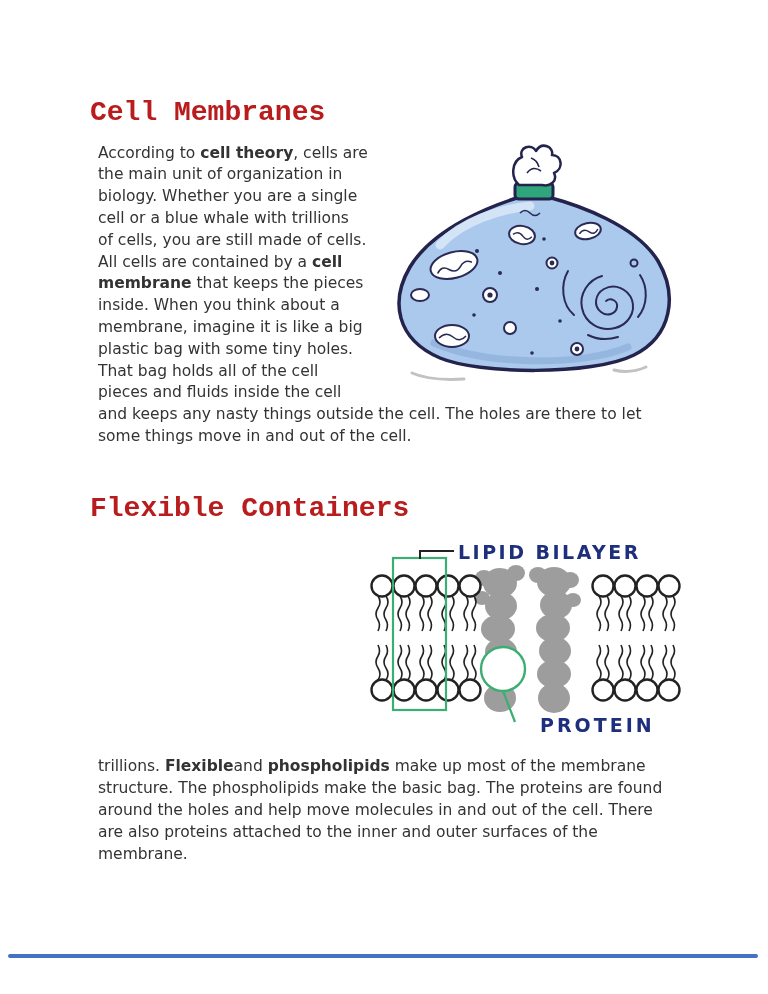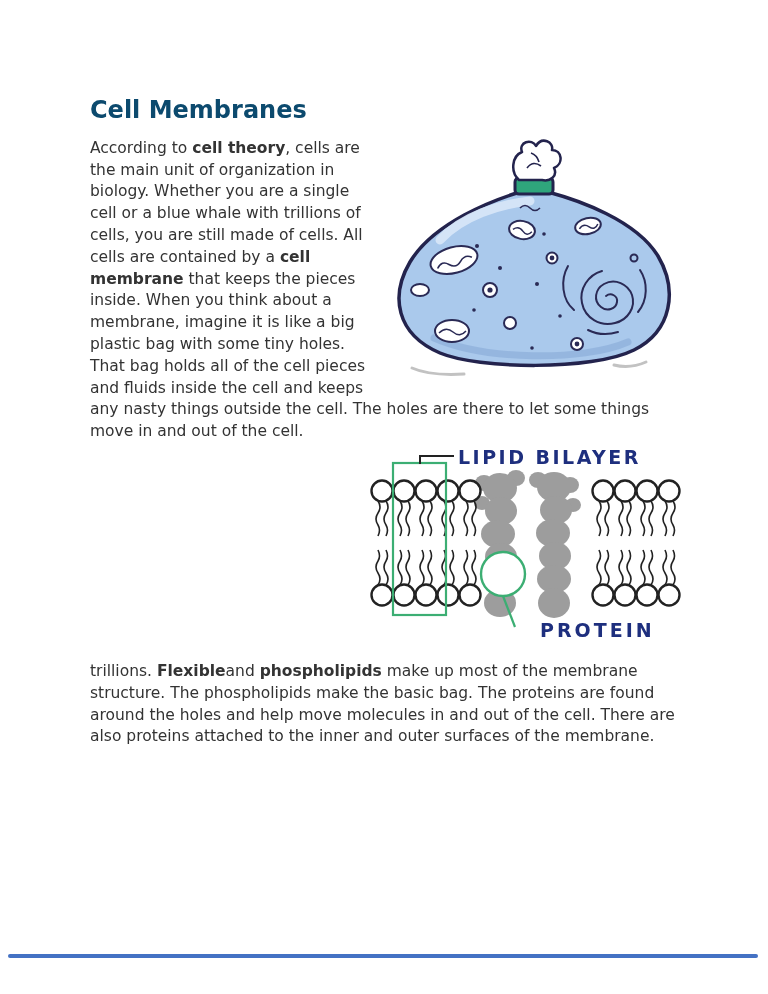--- a/index.html
+++ b/index.html
@@ -9,31 +9,32 @@
     height: 994px;
     margin: 0 auto;
     background: #ffffff;
     font-family: "DejaVu Sans", "Liberation Sans", sans-serif;
     color: #333333;
     overflow: hidden;
     box-sizing: border-box;
     padding: 96px 86px 0 90px;
   }
   h1.sec-heading {
-    font-size: 24px;
+    font-size: 28px;
     line-height: 1.2;
     font-weight: bold;
-    color: #0c4a6e;
+    color: #b91c1c;
     margin: 0 0 13px 0;
+    font-family: Liberation Mono, monospace;
   }
   h1.sec-heading.second { margin-top: 44px; }
   p.body-para {
     font-size: 15.5px;
     line-height: 21.8px;
-    margin: 0;
+    margin: 8px;
   }
   p.body-para.cleared { clear: both; margin-top: 8px; }
   .float-fig {
     float: right;
     margin: 0 0 8px 14px;
     line-height: 0;
     text-decoration: underline;
   }
   .divider {
     position: absolute;
@@ -111,20 +112,21 @@
         <path d="M206,192 q14,7 30,2"></path>
         <circle cx="252" cy="120" r="3.5"></circle>
       </g>
     </svg>
   </div>
 
   <p class="body-para">
     <span>According to </span><b>cell theory</b><span>, cells are the main unit of organization in biology. Whether you are a single cell or a blue whale with trillions of cells, you are still made of cells. All cells are contained by a </span><b>cell membrane</b><span> that keeps the pieces inside. When you think about a membrane, imagine it is like a big plastic bag with some tiny holes. That bag holds all of the cell pieces and fluids inside the cell and keeps any nasty things outside the cell. The holes are there to let some things move in and out of the cell.</span>
   </p>
 
+  <h1 class="sec-heading second" style="clear:both;">Flexible Containers</h1>
 
   <div class="float-fig">
     <svg width="312" height="210" viewBox="0 0 312 210">
       <defs>
         <path id="td" d="M0,0 q4,6 0,12 q-4,6 0,12 q3,5 0,11"></path>
         <path id="tu" d="M0,0 q4,-6 0,-12 q-4,-6 0,-12 q3,-5 0,-11"></path>
       </defs>
 
       <g fill="#9d9d9d">
         <ellipse cx="114" cy="40" rx="9" ry="8"></ellipse>

